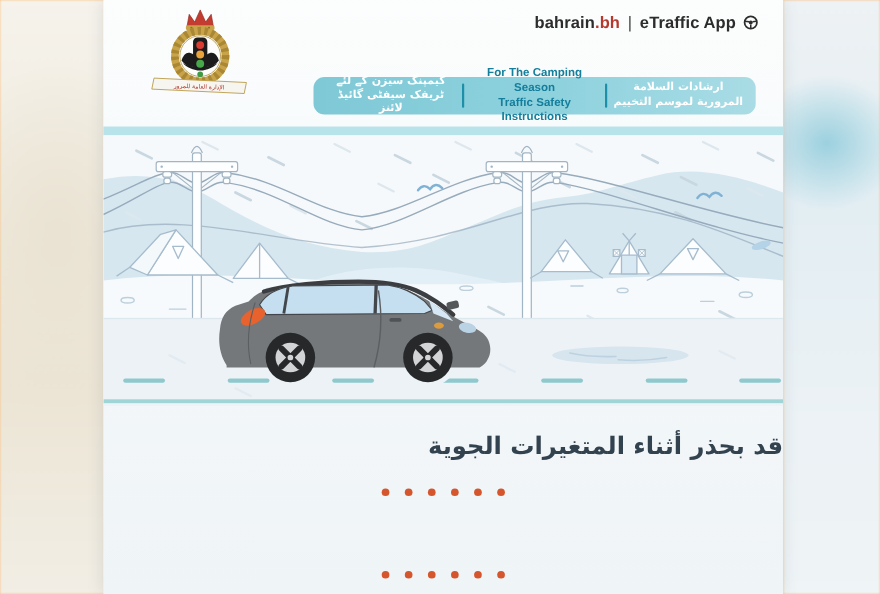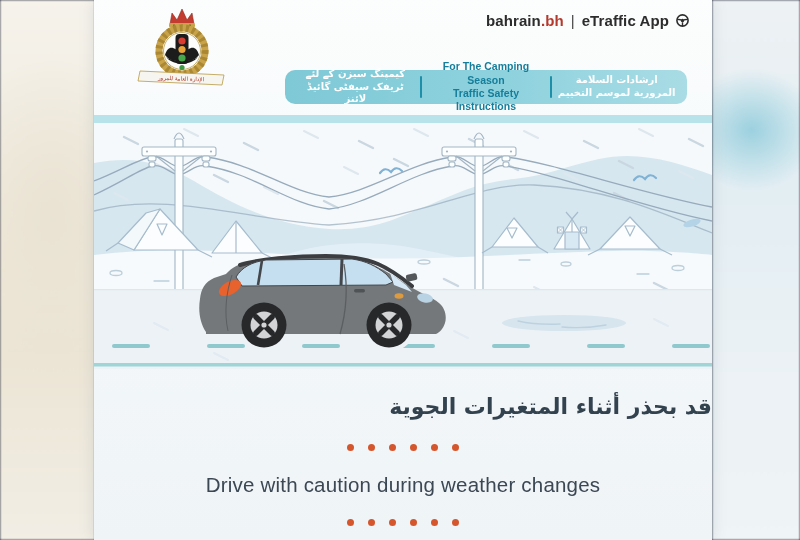--- a/index.html
+++ b/index.html
@@ -1,17 +1,17 @@
 <!DOCTYPE html>
 <html><head>
 <meta charset="utf-8">
 <style>
   html,body{margin:0;padding:0;background:#dfe8ec;}
   .stage{position:relative;width:800px;height:540px;overflow:hidden;
-         font-family:"Liberation Sans",sans-serif;background:#0f172a;}
+         font-family:"Liberation Sans",sans-serif;background:#fdba74;}
   
   .bg-left{position:absolute;left:0;top:0;width:95px;height:540px;
     background:
       radial-gradient(140px 220px at 55% 40%, rgba(233,226,210,.9), rgba(233,226,210,0) 75%),
       linear-gradient(180deg,#f6f3ec 0%,#efe9db 45%,#ece5d5 65%,#f2eee5 100%);
     filter:blur(1px);}
   .bg-right{position:absolute;left:712px;top:0;width:88px;height:540px;
     background:
       radial-gradient(95px 85px at 45% 130px, rgba(152,207,222,.95), rgba(152,207,222,0) 72%),
       linear-gradient(180deg,#eef2f4 0%,#e3eef3 35%,#ecf2f5 70%,#eff4f6 100%);
@@ -313,21 +313,20 @@
 
     <div class="ar-headline">قد بحذر أثناء المتغيرات الجوية</div>
     <div class="dots row1">
         <span class="dot"></span>
         <span class="dot"></span>
         <span class="dot"></span>
         <span class="dot"></span>
         <span class="dot"></span>
         <span class="dot"></span>
       </div>
-    <div class="en-headline">Drive with caution during weather changes</div>
     <div class="dots row2">
         <span class="dot"></span>
         <span class="dot"></span>
         <span class="dot"></span>
         <span class="dot"></span>
         <span class="dot"></span>
         <span class="dot"></span>
       </div>
 
   </div>

